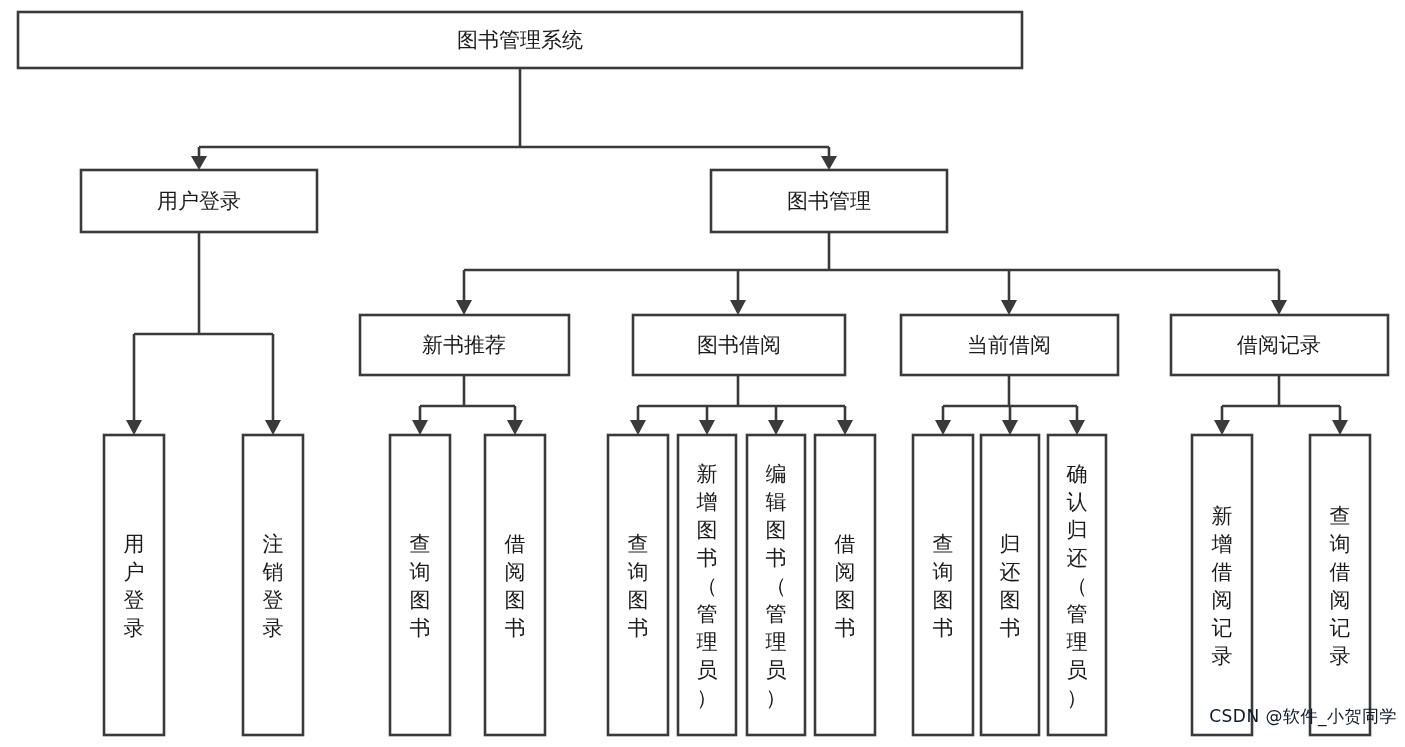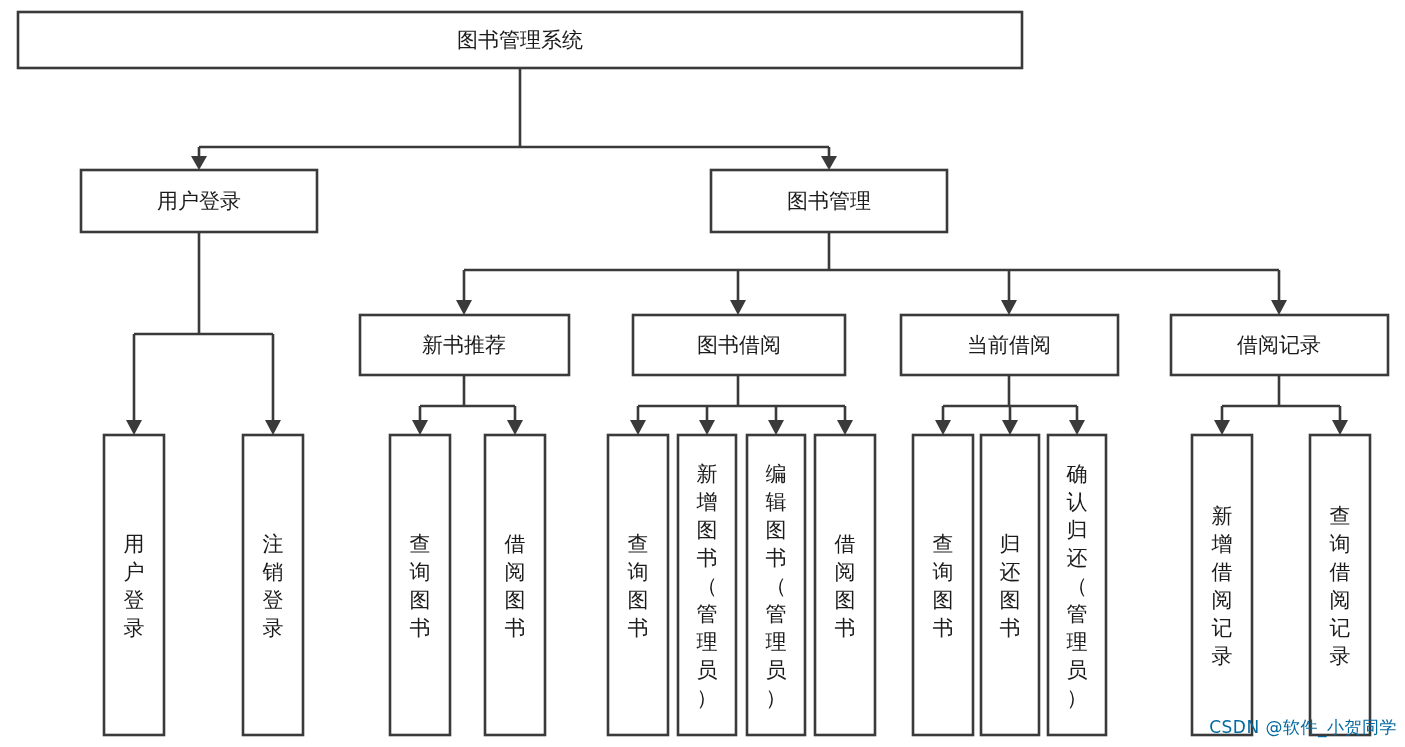--- a/index.html
+++ b/index.html
@@ -52,24 +52,24 @@
   .node-label-v {
     font-family: "DejaVu Sans", "Liberation Sans", sans-serif;
     font-size: 21px;
     fill: #1b1b1b;
     text-anchor: middle;
     white-space: pre;
   }
   .watermark-text {
     position: absolute;
     right: 8px;
-    bottom: 8px;
+    bottom: 19px;
     font-family: "DejaVu Sans", "Liberation Sans", sans-serif;
     font-size: 17px;
-    color: #0369a1;
+    color: #0f172a;
     letter-spacing: 0.5px;
     pointer-events: none;
     user-select: none;
     margin-left: 28px;
   }
 </style>
 </head>
 <body>
 
 <div id="diagram-root">

